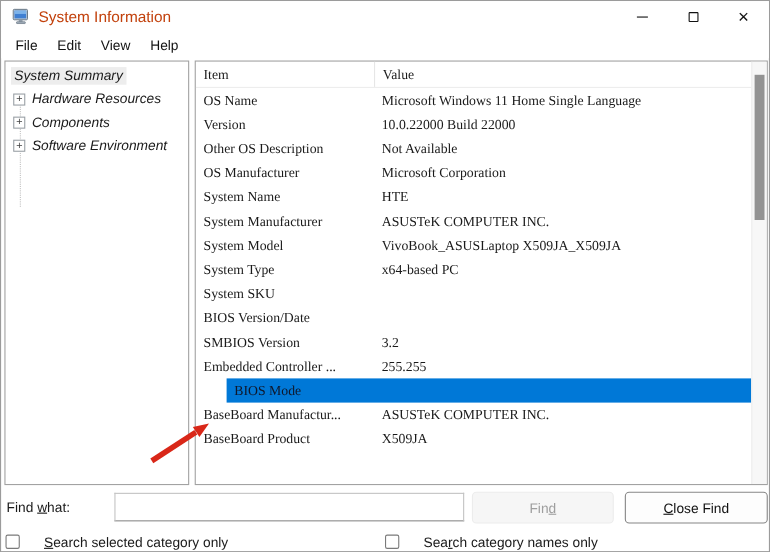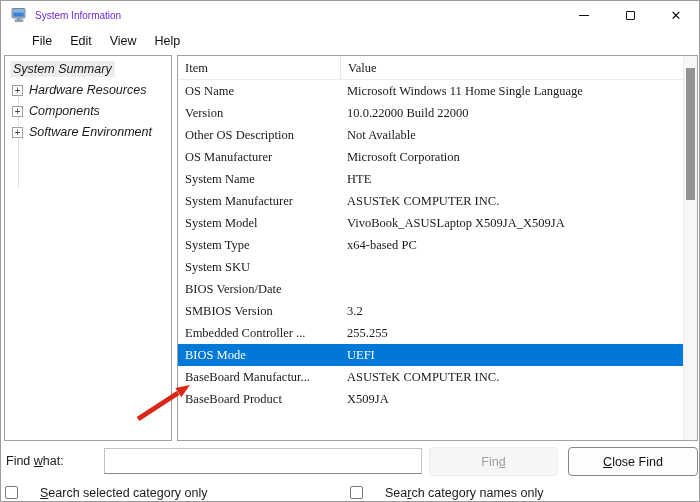--- a/index.html
+++ b/index.html
@@ -3,49 +3,49 @@
 <meta charset="utf-8">
 <style>
   * { box-sizing: border-box; margin: 0; padding: 0; }
   html, body { width: 700px; height: 502px; }
   body { font-family: "Liberation Sans", sans-serif; font-size: 12.5px; color: #1a1a1a; background: #fff; }
   .window { position: relative; width: 700px; height: 502px; background: #fff; border: 1px solid #9b9b9b; overflow: hidden; }
 
   
   .titlebar { position: absolute; top: 0; left: 0; right: 0; height: 28px; display: flex; align-items: center; background: #fff; }
   .app-icon { width: 16px; height: 16px; margin-left: 10px; flex: none; }
-  .title-text { margin-left: 8px; font-size: 10px; color: #6d28d9; }
+  .title-text { margin-left: 8px; font-size: 14px; color: #c2410c; }
   .win-controls { position: absolute; right: 0; top: 0; height: 28px; display: flex; }
   .win-btn { width: 46px; height: 28px; display: flex; align-items: center; justify-content: center; color: #111; }
   .min-glyph { width: 10px; height: 1px; background: #111; }
   .max-glyph { width: 9px; height: 9px; border: 1px solid #111; border-radius: 1px; }
   .close-glyph { font-size: 13px; line-height: 1; }
 
   
-  .menubar { position: absolute; top: 28px; left: 0; right: 0; height: 24px; display: flex; align-items: center; padding-left: 23px; background: #fff; }
+  .menubar { position: absolute; top: 28px; left: 0; right: 0; height: 24px; display: flex; align-items: center; padding-left: 5px; background: #fff; }
   .menu-item { padding: 2px 8px; margin-right: 2px; color: #111; }
 
   
   .tree-panel { position: absolute; left: 3px; top: 54px; width: 168px; height: 386px; border: 1px solid #a2a2a2; background: #fff; padding-top: 3px; overflow: hidden; }
   .tree-connector { position: absolute; left: 13px; top: 30px; width: 1px; height: 102px; border-left: 1px dotted #c0c0c0; }
   .tree-item { position: relative; height: 21px; line-height: 21px; padding-left: 21px; white-space: nowrap; font-style: italic; }
   .expand-box { position: absolute; left: 7px; top: 5px; width: 11px; height: 11px; border: 1px solid #9aa0a6; background: #fff; color: #444; font-size: 10px; line-height: 9px; text-align: center; }
   .tree-item.not-expandable { padding-left: 5px; }
   .tree-item .tree-label { padding: 1px 3px; }
   .tree-item.selected .tree-label { background: #ededed; }
 
   
   .table-panel { position: absolute; left: 176px; top: 54px; width: 521px; height: 386px; border: 1px solid #a2a2a2; background: #fff; overflow: hidden; }
   .table-rows { position: absolute; left: 0; top: 0; right: 14px; bottom: 0; font-family: Liberation Serif, serif; }
   .trow { display: flex; height: 22px; line-height: 22px; white-space: nowrap; }
   .trow.header { height: 24px; line-height: 24px; border-bottom: 1px solid #ededed; }
   .cell-item { flex: none; width: 162px; padding-left: 7px; overflow: hidden; }
   .cell-value { flex: 1; padding-left: 7px; overflow: hidden; }
   .trow.header .cell-value { border-left: 1px solid #e6e6e6; }
-  .trow.highlighted { background: #0078d7; color: #ffffff; }
+  .trow.highlighted { background: #0078d7; color: #0f172a; margin-left: 28px; }
 
   
   .scrollbar { position: absolute; right: 0; top: 0; bottom: 0; width: 14px; background: #f7f7f7; border-left: 1px solid #ededed; }
   .scroll-thumb { position: absolute; left: 2px; top: 12px; width: 9px; height: 132px; background: #939393; }
 
   
   .find-label { position: absolute; left: 5px; top: 453px; }
   .find-input { position: absolute; left: 103px; top: 447px; width: 318px; height: 26px; border: 1px solid #c3c3c3; border-bottom-color: #8a8a8a; background: #fff; font-family: "Liberation Sans", sans-serif; font-size: 12.5px; padding: 0 6px; outline: none; }
   .btn { position: absolute; top: 446px; height: 29px; display: flex; align-items: center; justify-content: center; border-radius: 4px; font-size: 12.5px; }
   .btn-find { left: 428px; width: 129px; background: #f6f6f6; border: 1px solid #ececec; color: #9e9e9e; }
@@ -186,21 +186,20 @@
             <div class="cell-value">3.2</div>
           </div>
 
           <div class="trow">
             <div class="cell-item">Embedded Controller ...</div>
             <div class="cell-value">255.255</div>
           </div>
 
           <div class="trow highlighted">
             <div class="cell-item">BIOS Mode</div>
-            <div class="cell-value">UEFI</div>
           </div>
 
           <div class="trow">
             <div class="cell-item">BaseBoard Manufactur...</div>
             <div class="cell-value">ASUSTeK COMPUTER INC.</div>
           </div>
 
           <div class="trow">
             <div class="cell-item">BaseBoard Product</div>
             <div class="cell-value">X509JA</div>

